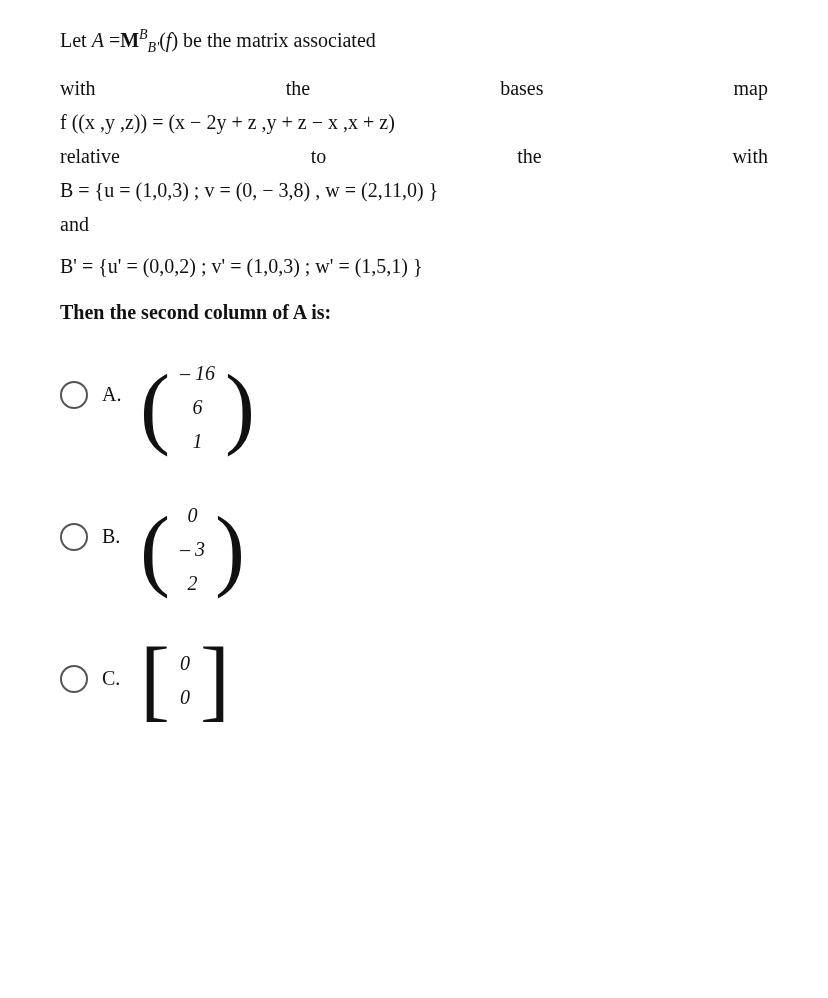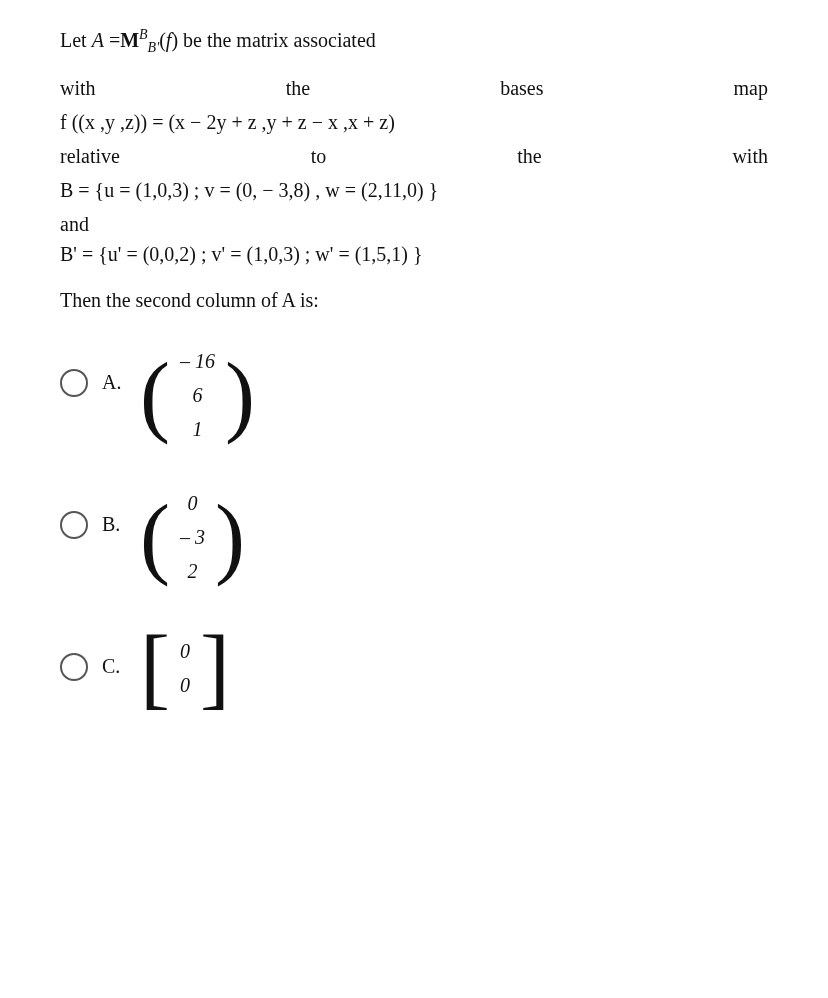--- a/index.html
+++ b/index.html
@@ -24,20 +24,21 @@
       justify-content: space-between;
       margin-bottom: 4px;
       padding-right: 20px;
     }
     .math-line {
       margin-bottom: 4px;
     }
     .question-line {
       margin: 16px 0 24px 0;
       font-style: normal;
+      font-weight: bold;
     }
     .options {
       display: flex;
       flex-direction: column;
       gap: 30px;
       margin-top: 10px;
     }
     .option {
       display: flex;
       align-items: flex-start;
@@ -102,21 +103,21 @@
     }
     .sub-b {
       font-size: 14px;
       vertical-align: sub;
       font-style: italic;
     }
     .set-line {
       margin-bottom: 4px;
     }
     .and-line {
-      margin-bottom: 0;
+      margin-bottom: 12px;
     }
   </style>
 </head>
 <body>
 
 <div class="problem-text">
 
   <div class="line">
     <span>Let  <i>A</i> =<b>M</b><sup class="super-b"><i>B</i></sup><sub class="sub-b"><i>B'</i></sub>(<i>f</i>)  be  the  matrix  associated</span>
   </div>

